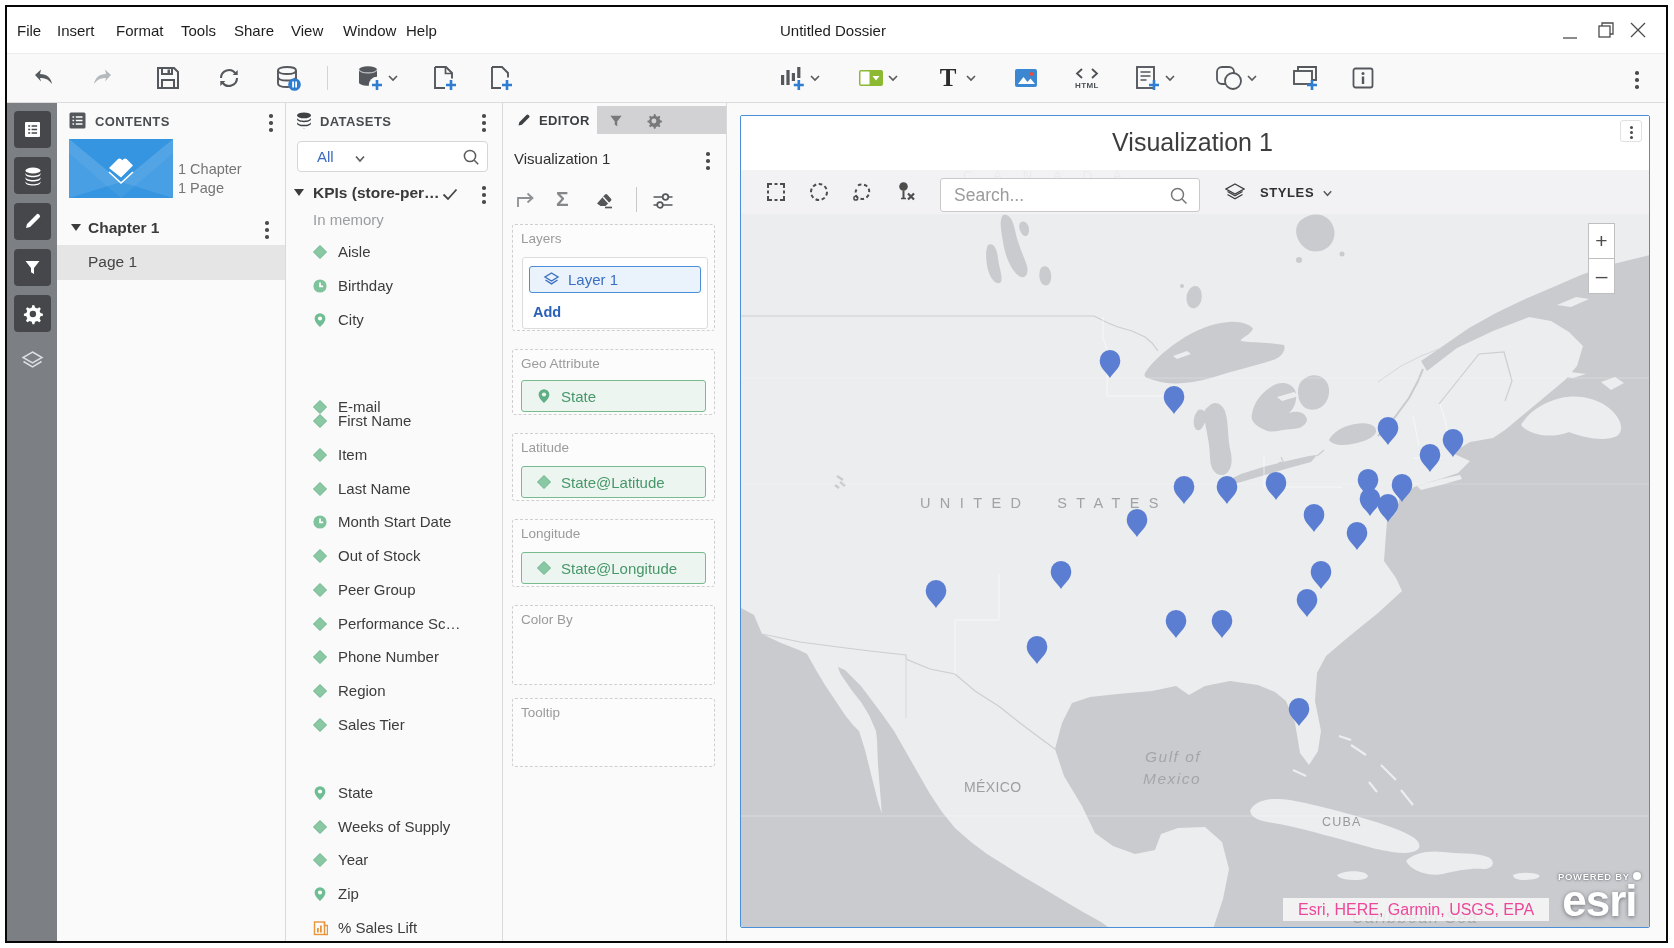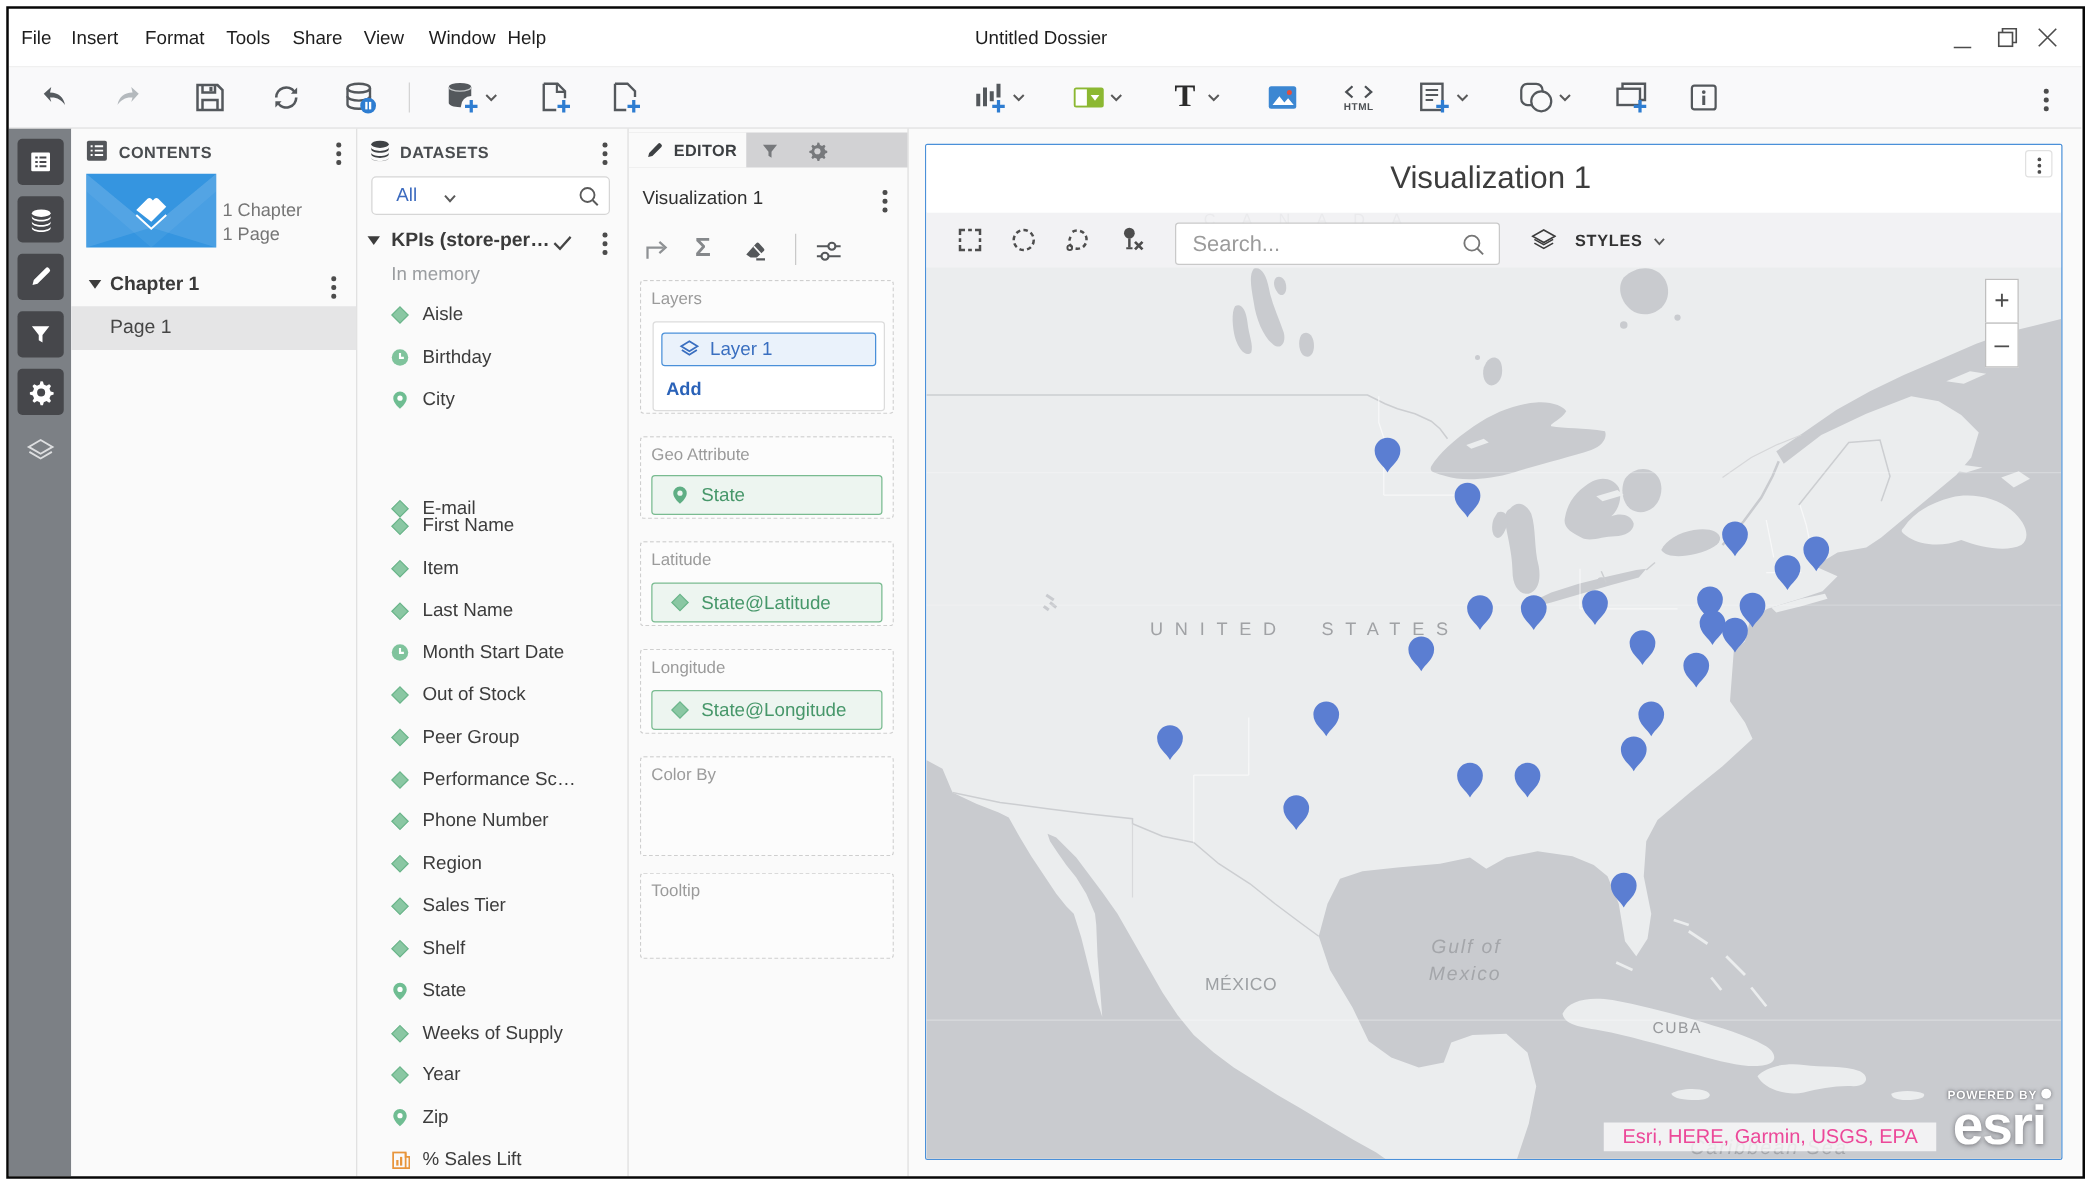--- a/index.html
+++ b/index.html
@@ -401,26 +401,20 @@
         <svg class="ds-ico" viewBox="0 0 16 16">
           <path d="M8 1.5 L14.5 8 L8 14.5 L1.5 8 Z" fill="#8ac7a3" stroke="#6ab58a" stroke-width="1"></path>
         </svg>
         <span class="lbl">Region</span>
       </div>
     <div class="ds-item" style="top:605px;">
         <svg class="ds-ico" viewBox="0 0 16 16">
           <path d="M8 1.5 L14.5 8 L8 14.5 L1.5 8 Z" fill="#8ac7a3" stroke="#6ab58a" stroke-width="1"></path>
         </svg>
         <span class="lbl">Sales Tier</span>
-      </div>
-    <div class="ds-item" style="top:639px;">
-        <svg class="ds-ico" viewBox="0 0 16 16">
-          <path d="M8 1.5 L14.5 8 L8 14.5 L1.5 8 Z" fill="#8ac7a3" stroke="#6ab58a" stroke-width="1"></path>
-        </svg>
-        <span class="lbl">Shelf</span>
       </div>
     <div class="ds-item" style="top:673px;">
         <svg class="ds-ico" viewBox="0 0 16 16">
           <path d="M8 1.2 a5.4 5.4 0 0 1 5.4 5.4 c0 4-5.4 8.4-5.4 8.4 s-5.4-4.4-5.4-8.4 A5.4 5.4 0 0 1 8 1.2 Z" fill="#6fbd92"></path>
           <circle cx="8" cy="6.5" r="2.1" fill="#fff"></circle>
         </svg>
         <span class="lbl">State</span>
       </div>
     <div class="ds-item" style="top:707px;">
         <svg class="ds-ico" viewBox="0 0 16 16">

